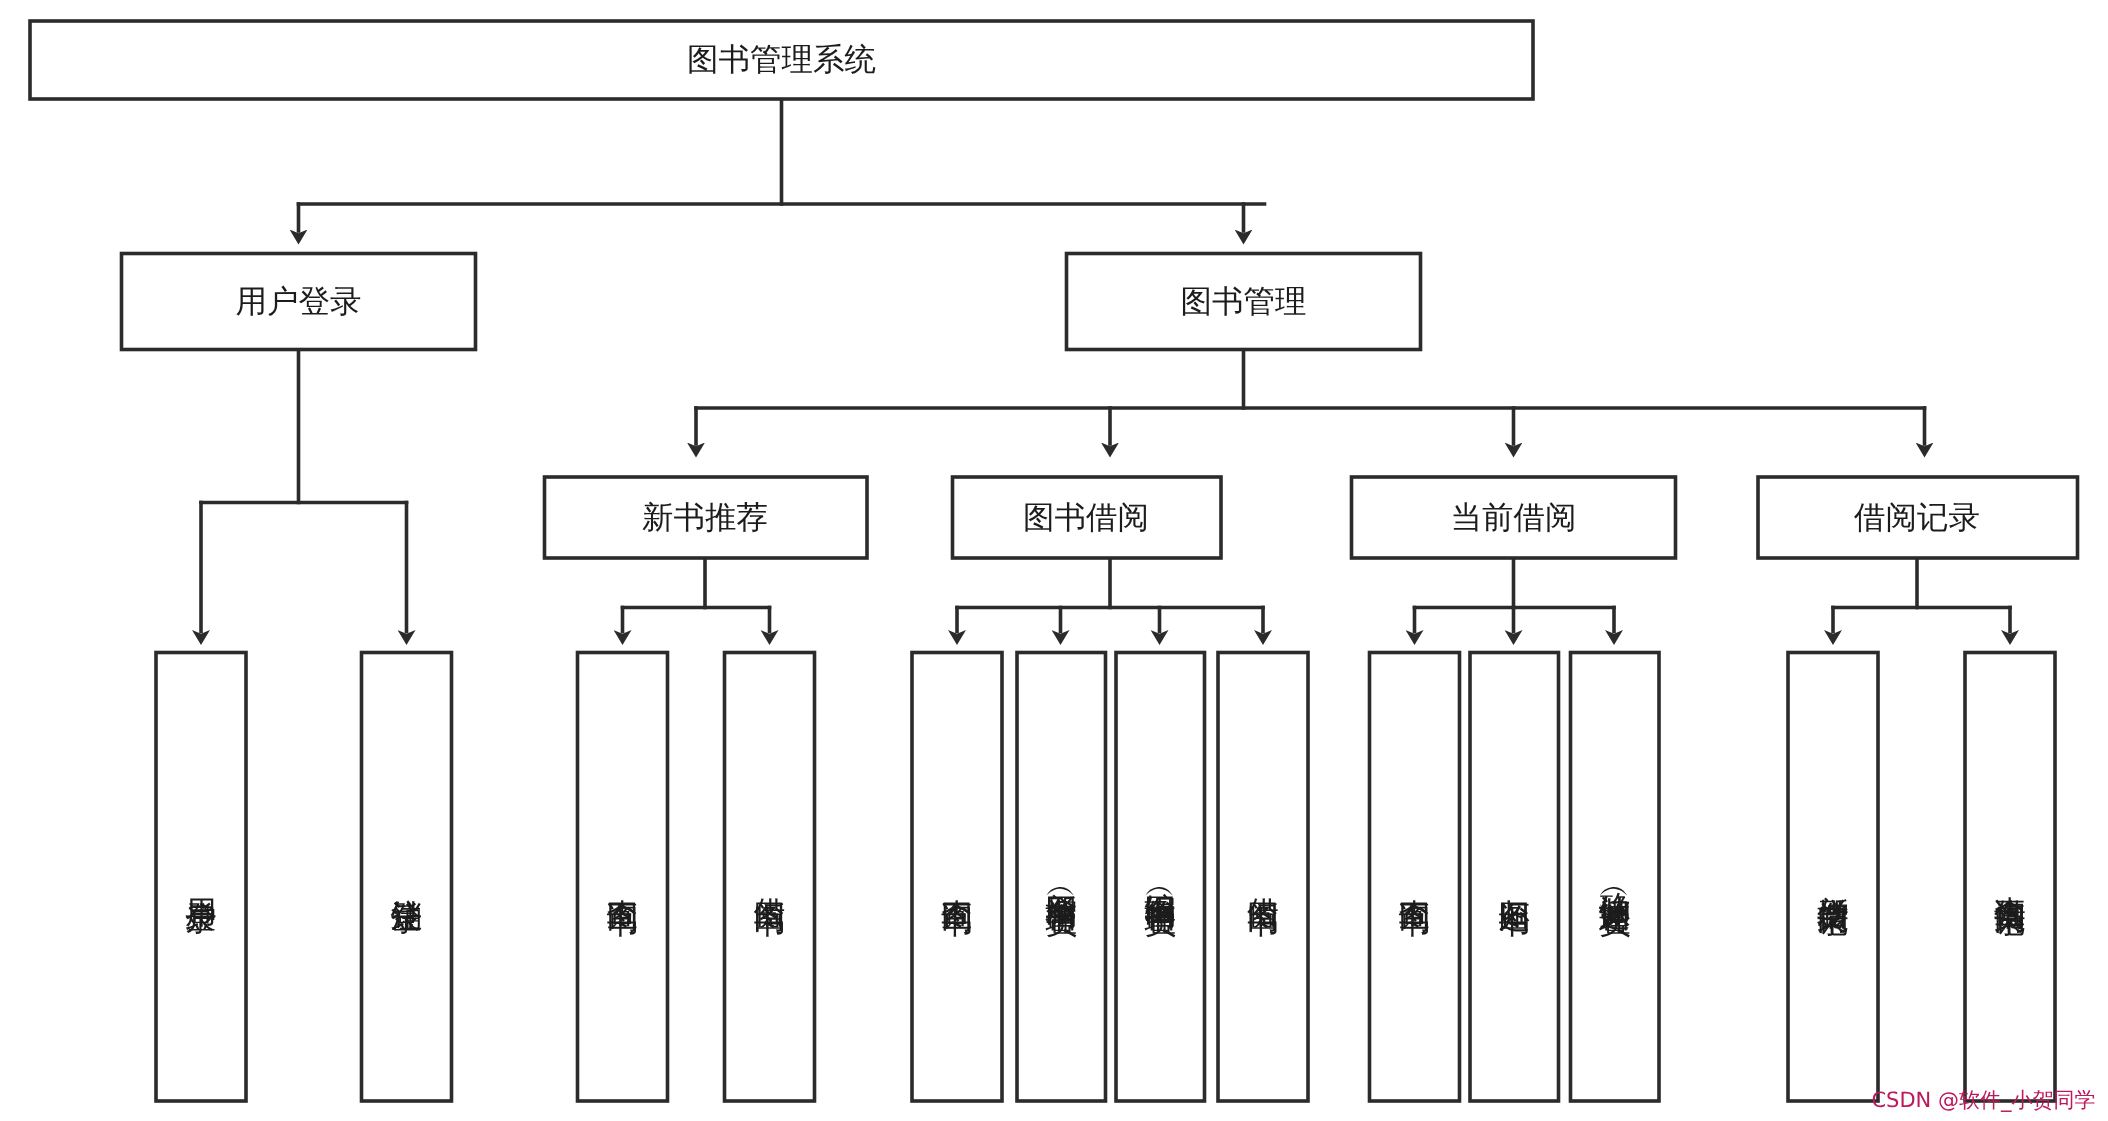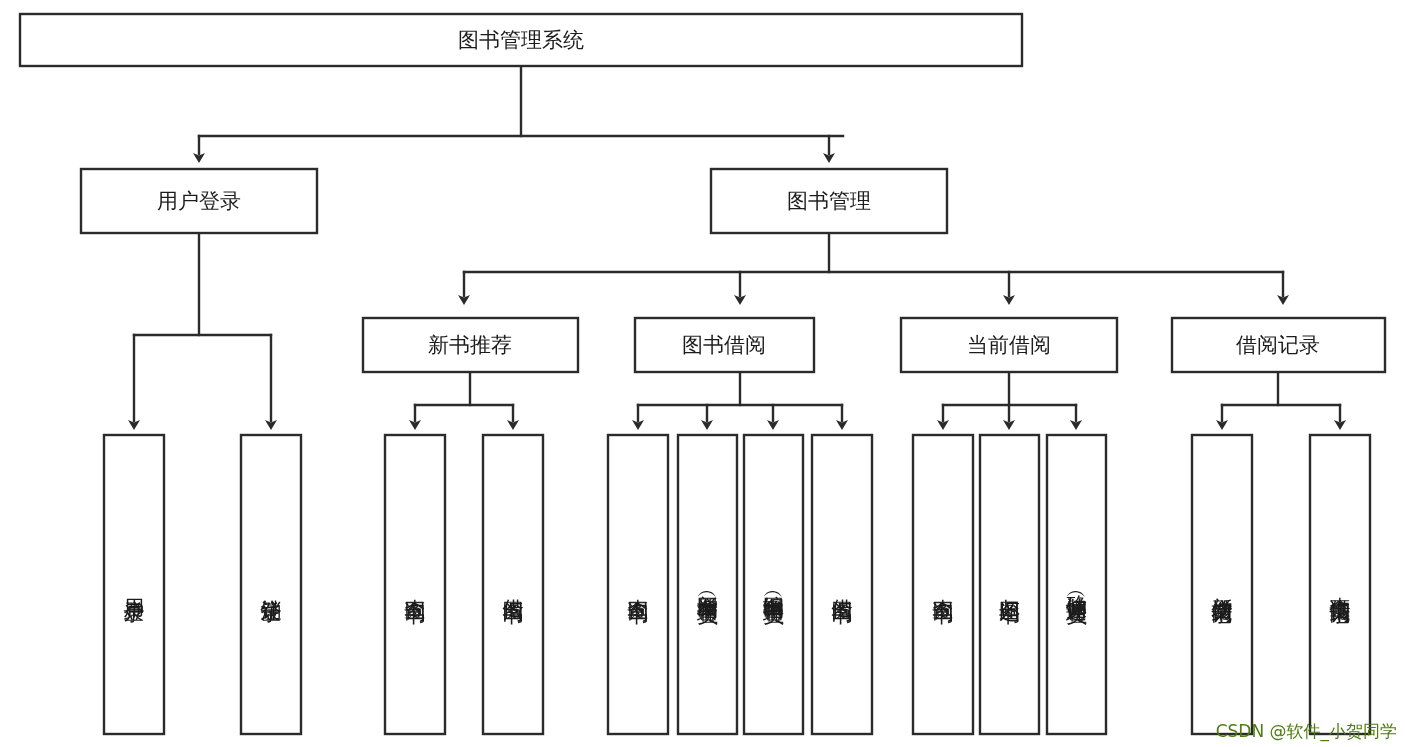--- a/index.html
+++ b/index.html
@@ -63,22 +63,22 @@
     stroke-linecap: square;
   }
   .arrow-head {
     fill: #2b2b2b;
     stroke: none;
   }
   #watermark {
     position: absolute;
     right: 8px;
     bottom: 4px;
-    font-size: 17px;
-    color: #4d7c0f;
+    font-size: 14px;
+    color: #be185d;
     font-family: "DejaVu Sans", "Liberation Sans", sans-serif;
     white-space: nowrap;
     user-select: none;
   }
 </style>
 </head>
 <body>
 
 <svg id="diagram" viewBox="0 0 1405 747" xmlns="http://www.w3.org/2000/svg">
 

